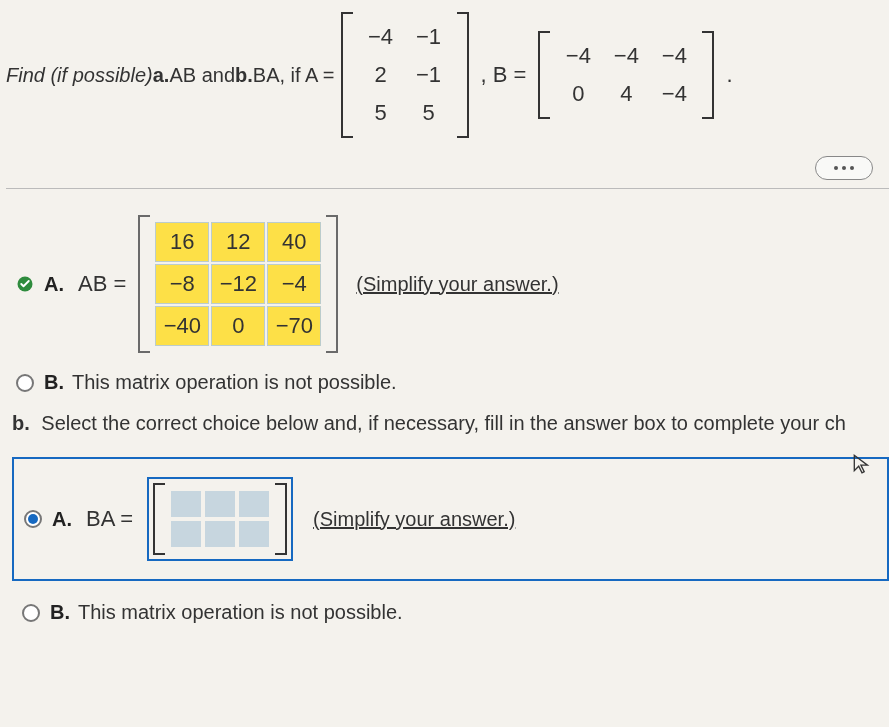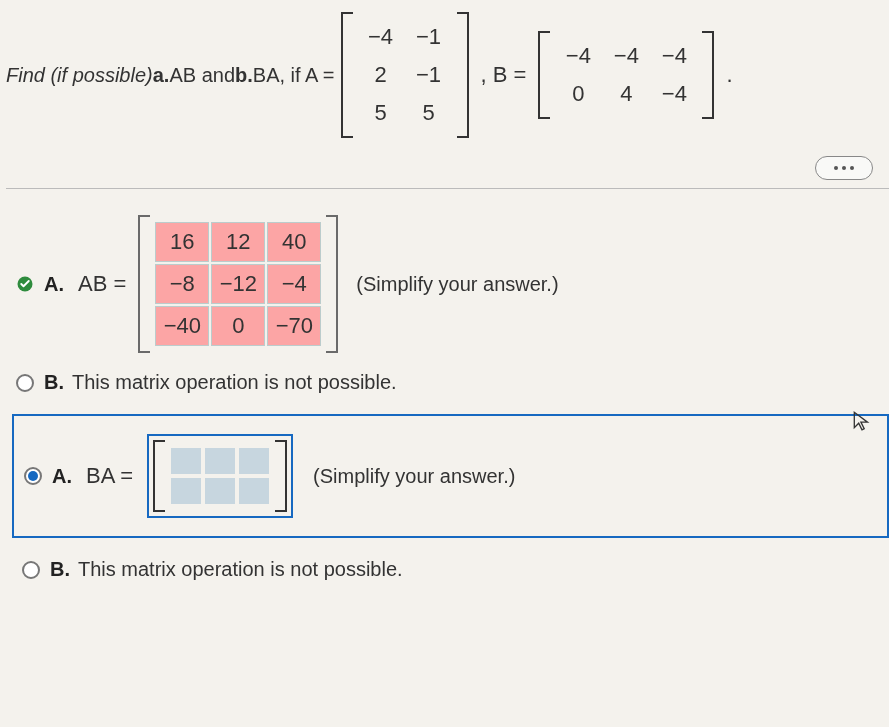--- a/index.html
+++ b/index.html
@@ -56,23 +56,23 @@
     cursor:pointer; background:#fff;
   }
   .radio.selected::after{
     content:""; width:10px;height:10px;border-radius:50%;background:#1669c1;
   }
   .radio.correct {
     border:none; background:transparent;
   }
   .check-svg { width:22px;height:22px; }
   .choice-label { font-weight:bold; margin-right:8px; color:#222;}
-  .result-matrix .mcell { background:#fca5a5; border:1px solid #bcc; margin:1px; min-width:54px;}
+  .result-matrix .mcell { background:#fde047; border:1px solid #bcc; margin:1px; min-width:54px;}
   .result-matrix .bracket-l, .result-matrix .bracket-r { border-color:#6a6a6a;}
-  .hint { margin-left:12px; }
+  .hint { margin-left:12px;text-decoration:underline; }
   .answer-box-group {
     margin: 20px 0 0 6px;
     border:2px solid #1669c1;
     padding:18px 10px 18px 10px;
     display:flex; align-items:center;
     position:relative;
   }
   .cursor-arrow {
     position:absolute; right:14px; top:-6px;
     font-size:22px; color:#333;
@@ -181,20 +181,24 @@
     </span>
     <span class="hint">(Simplify your answer.)</span>
   </div>
 
   <div class="choice-row">
     <span class="radio"></span>
     <span class="choice-label">B.</span>
     <span>This matrix operation is not possible.</span>
   </div>
 
+  <div class="section-q">
+    <span class="qlabel">b.</span>
+    <span>Select the correct choice below and, if necessary, fill in the answer box to complete your ch</span>
+  </div>
 
   <div class="answer-box-group">
     <svg class="cursor-arrow" viewBox="0 0 20 20" width="22" height="22">
         <path d="M3 2 L3 16 L7 12 L10 18 L12 17 L9 11 L15 11 Z" fill="none" stroke="#333" stroke-width="1.2"></path>
       </svg>
     <span class="radio selected"></span>
     <span class="choice-label">A.</span>
     <span class="eqtext">BA =</span>
     <span class="input-matrix">
       <span class="bracket-l"></span>

